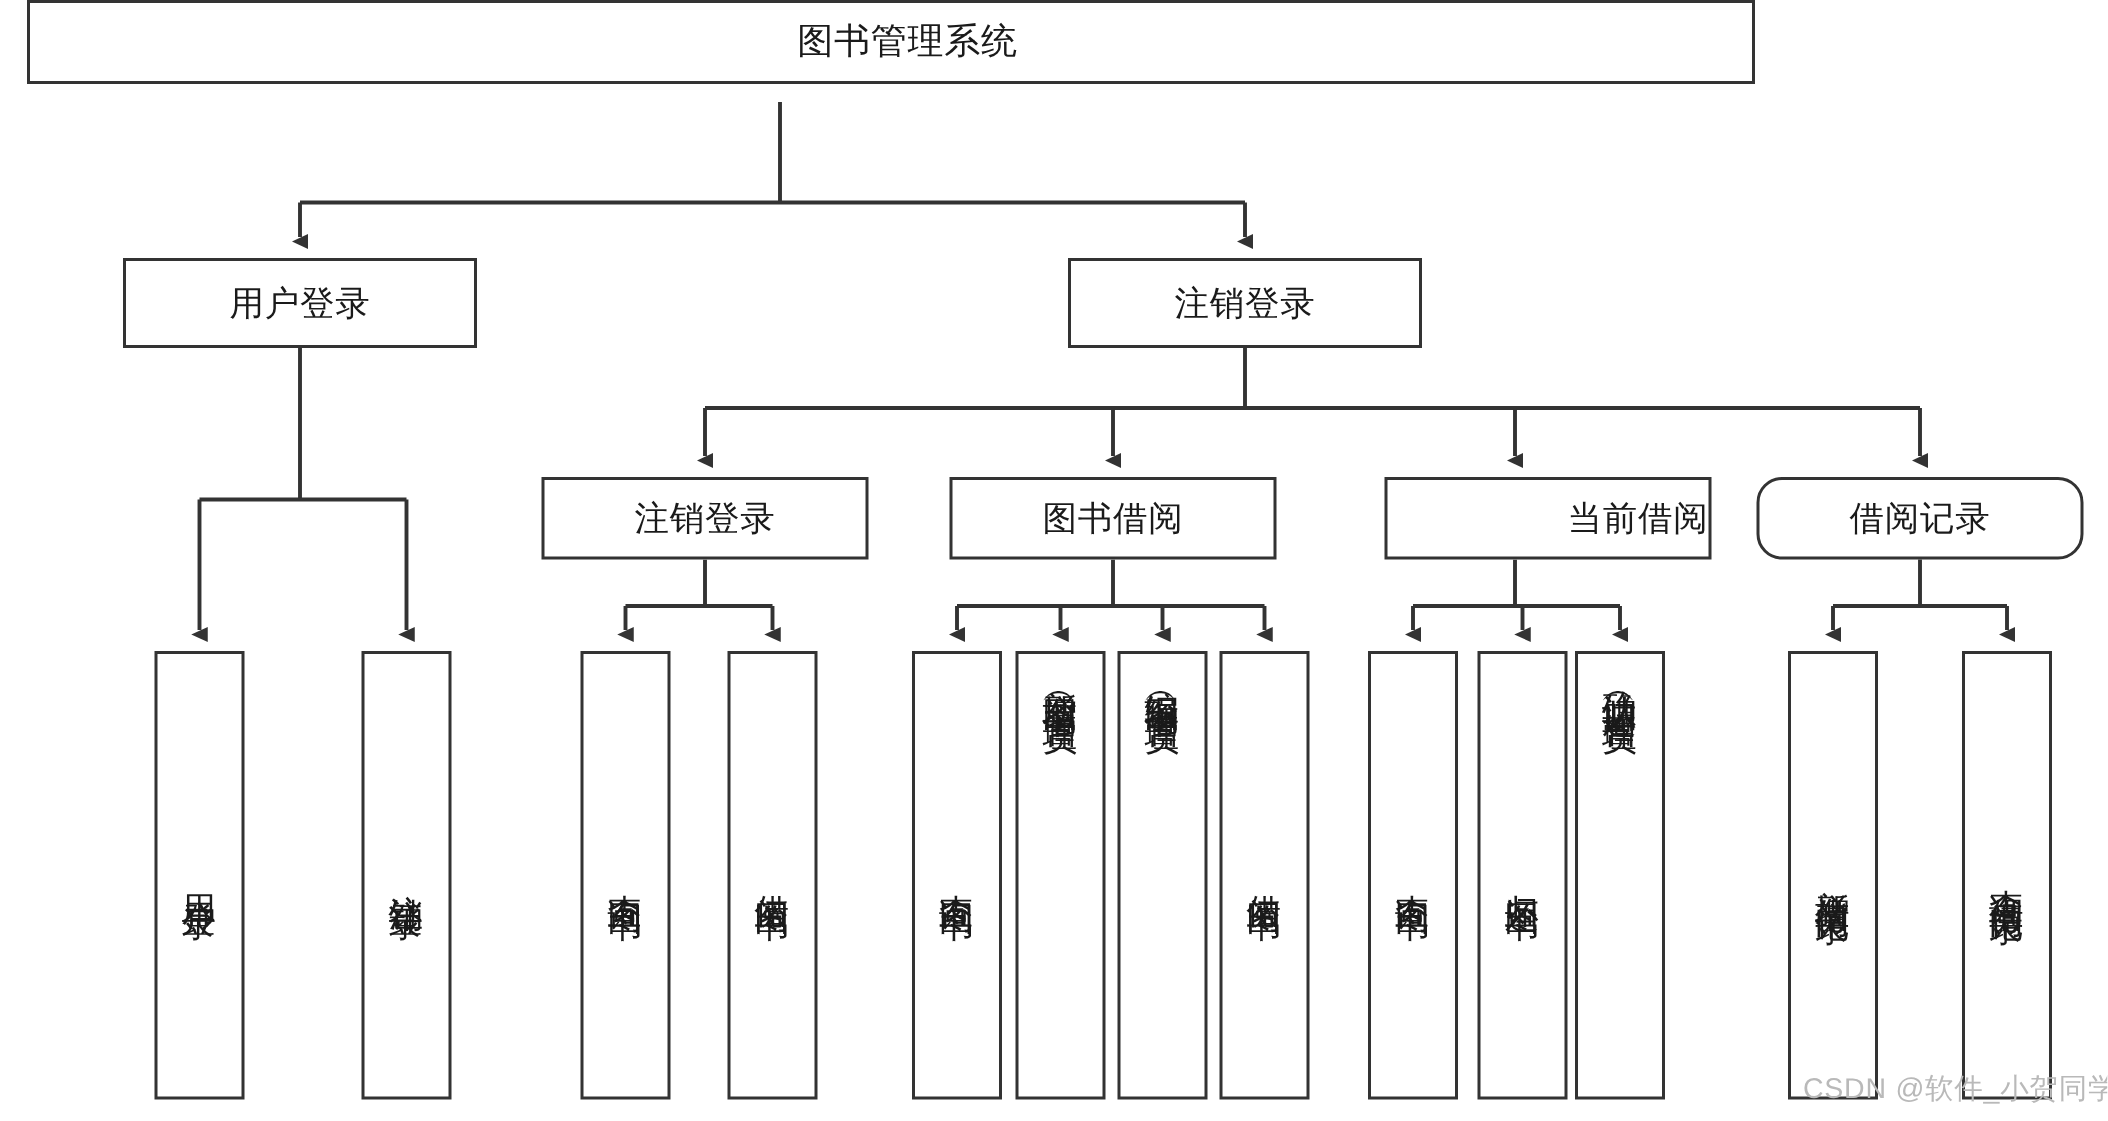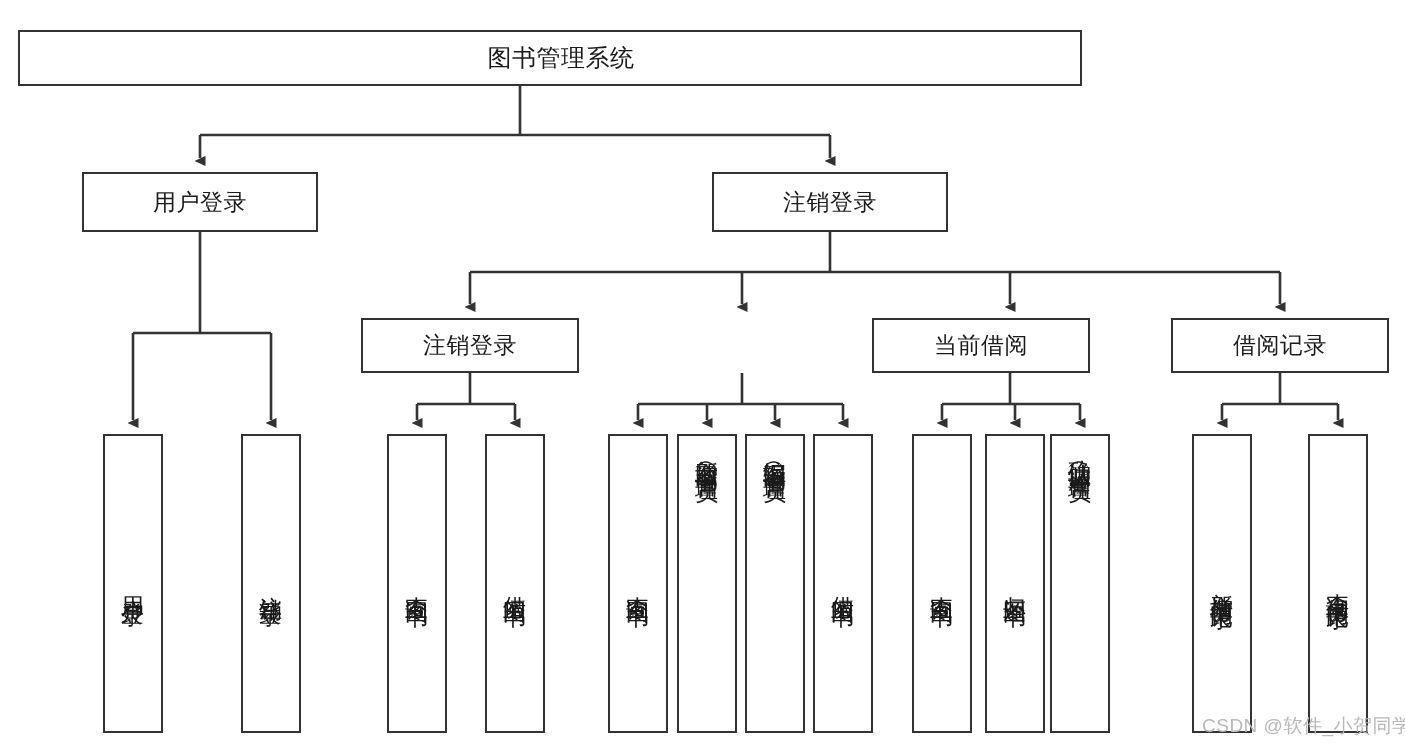--- a/index.html
+++ b/index.html
@@ -118,38 +118,41 @@
       <path d="M1015,404 L1015,420" marker-end="url(#arrow)"></path>
       <path d="M1080,404 L1080,420" marker-end="url(#arrow)"></path>
 
       <path d="M1280,373 L1280,404"></path>
       <path d="M1222,404 L1338,404"></path>
       <path d="M1222,404 L1222,420" marker-end="url(#arrow)"></path>
       <path d="M1338,404 L1338,420" marker-end="url(#arrow)"></path>
     </g>
   </svg>
 
-  <div class="node horiz title" style="left:18px; top:30px; width:1064px; height:56px;padding-left:22px;">
+  <div class="node horiz title" style="left:18px; top:0; width:1152px; height:56px;padding-left:22px;">
     <span class="lbl">图书管理系统</span>
   </div>
 
   <div class="node horiz" style="left:82px; top:172px; width:236px; height:60px;">
     <span class="lbl">用户登录</span>
   </div>
   <div class="node horiz" style="left:712px; top:172px; width:236px; height:60px;">
     <span class="lbl">注销登录</span>
   </div>
 
   <div class="node horiz" style="left:361px; top:318px; width:218px; height:55px;">
     <span class="lbl">注销登录</span>
   </div>
-  <div class="node horiz" style="left:872px; top:318px; width:218px; height:55px;">
+  <div class="node horiz" style="left:633px; top:318px; width:218px; height:55px;">
+    <span class="lbl">图书借阅</span>
+  </div>
+  <div class="node horiz" style="left:923px; top:318px; width:218px; height:55px;justify-content:flex-end;">
     <span class="lbl">当前借阅</span>
   </div>
-  <div class="node horiz" style="left:1171px; top:318px; width:218px; height:55px;">
+  <div class="node horiz" style="left:1171px; top:318px; width:218px; height:55px;border-radius:17px;">
     <span class="lbl">借阅记录</span>
   </div>
 
   <div class="node vert centered" style="left:103px; top:434px; width:60px; height:299px;">
     <span class="lbl">用户登录</span>
   </div>
   <div class="node vert centered" style="left:241px; top:434px; width:60px; height:299px;">
     <span class="lbl">注销登录</span>
   </div>
 

